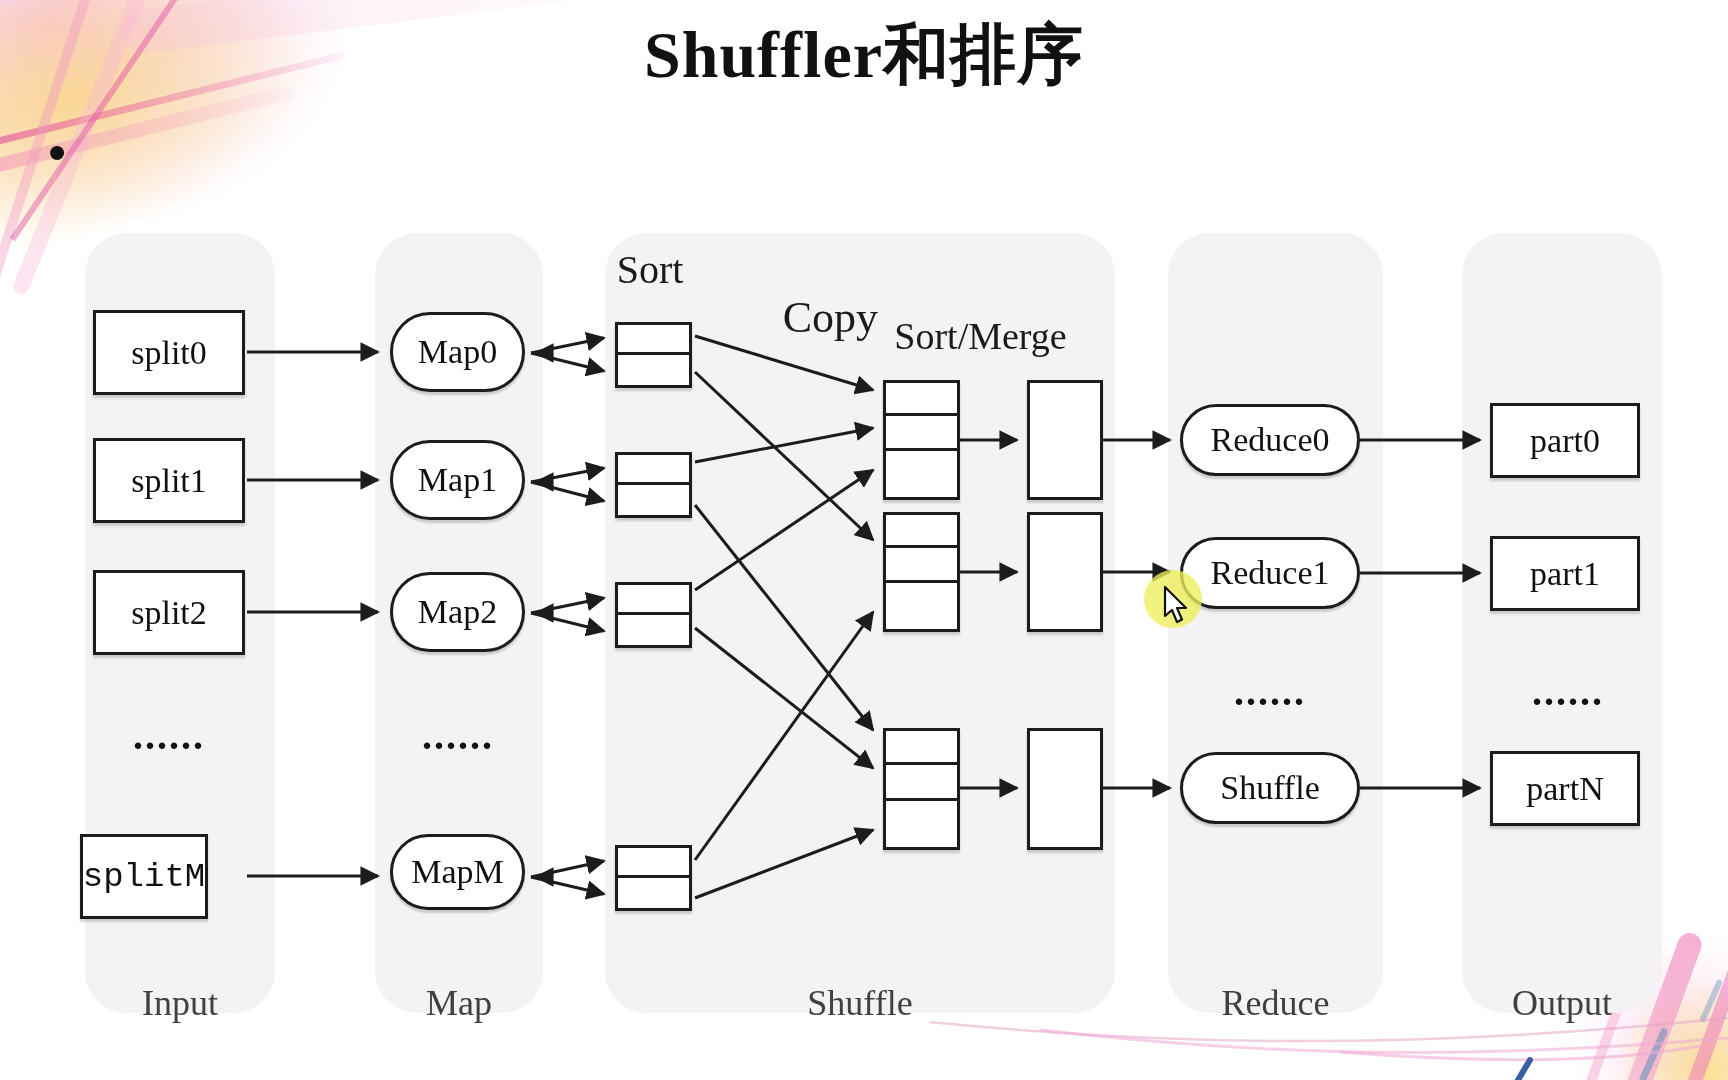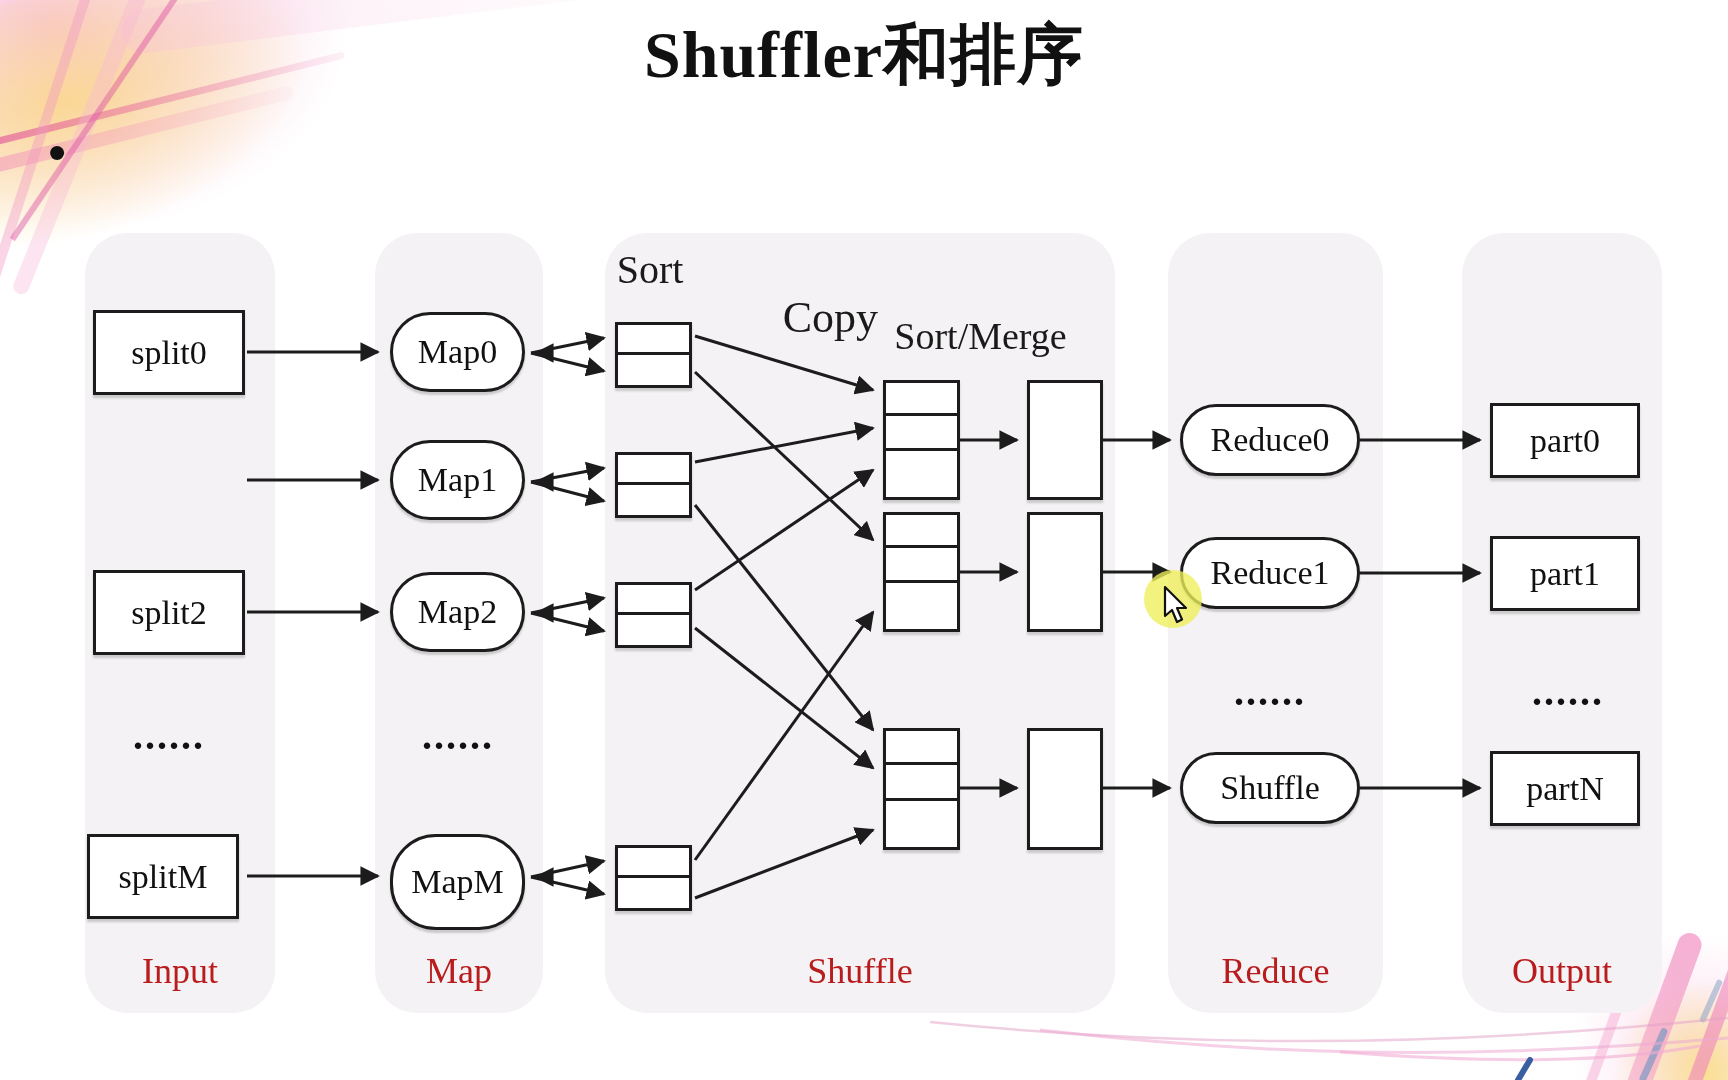--- a/index.html
+++ b/index.html
@@ -70,22 +70,22 @@
   .cellbox{flex-direction:column;align-items:stretch;justify-content:flex-start;padding:0;}
   .cellbox .cell{border-bottom:3px solid #1c1c1c;}
   .cellbox .cell:last-child{border-bottom:none;}
 
   .dots{position:absolute;z-index:3;text-align:center;font-size:40px;font-weight:700;
         letter-spacing:2px;font-family:"Liberation Serif",serif;}
   .anno{position:absolute;z-index:4;text-align:center;font-family:"Liberation Serif",serif;color:#1a1a1a;}
   .anno-sort{left:575px;top:246px;width:150px;font-size:40px;}
   .anno-copy{left:708px;top:292px;width:170px;font-size:44px;text-align:right;}
   .anno-sm{left:868px;top:314px;width:225px;font-size:38px;}
-  .collabel{position:absolute;top:950px;z-index:3;text-align:center;font-size:36px;
-            font-family:"Liberation Serif",serif;color:#b91c1c;}
+  .collabel{position:absolute;top:982px;z-index:3;text-align:center;font-size:36px;
+            font-family:"Liberation Serif",serif;color:#404040;}
 
   
   .highlight{position:absolute;left:1144px;top:570px;width:58px;height:58px;border-radius:50%;
              background:rgba(238,238,90,.78);z-index:9;}
   svg.cursor{position:absolute;left:1163px;top:586px;z-index:10;}
 </style>
 </head>
 <body>
 
 <div class="stage">
@@ -166,29 +166,30 @@
       <line x1="1103" y1="572" x2="1170" y2="572" marker-end="url(#ah)"></line>
       <line x1="1103" y1="788" x2="1170" y2="788" marker-end="url(#ah)"></line>
 
       <line x1="1360" y1="440" x2="1480" y2="440" marker-end="url(#ah)"></line>
       <line x1="1360" y1="573" x2="1480" y2="573" marker-end="url(#ah)"></line>
       <line x1="1360" y1="788" x2="1480" y2="788" marker-end="url(#ah)"></line>
     </g>
   </svg>
 
   <div class="node" style="left:93px;top:310px;width:152px;height:85px;">split0</div>
+  <div class="node" style="left:93px;top:438px;width:152px;height:85px;">split1</div>
   <div class="node" style="left:93px;top:570px;width:152px;height:85px;">split2</div>
   <div class="dots" style="left:89px;top:712px;width:160px;">......</div>
-  <div class="node" style="left:87px;top:834px;width:152px;height:85px;">splitM</div>
+  <div class="node" style="left:80px;top:834px;width:128px;height:85px;font-family:Liberation Mono, monospace;">splitM</div>
 
   <div class="node oval" style="left:390px;top:312px;width:135px;height:80px;">Map0</div>
   <div class="node oval" style="left:390px;top:440px;width:135px;height:80px;">Map1</div>
   <div class="node oval" style="left:390px;top:572px;width:135px;height:80px;">Map2</div>
   <div class="dots" style="left:378px;top:712px;width:160px;">......</div>
-  <div class="node oval" style="left:390px;top:834px;width:135px;height:96px;">MapM</div>
+  <div class="node oval" style="left:390px;top:834px;width:135px;height:76px;">MapM</div>
 
   <div class="node cellbox" style="left:615px;top:322px;width:77px;height:66px;">
     <div class="cell" style="height:50%;"></div>
     <div class="cell" style="height:50%;"></div>
   </div>
   <div class="node cellbox" style="left:615px;top:452px;width:77px;height:66px;">
     <div class="cell" style="height:50%;"></div>
     <div class="cell" style="height:50%;"></div>
   </div>
   <div class="node cellbox" style="left:615px;top:582px;width:77px;height:66px;">

